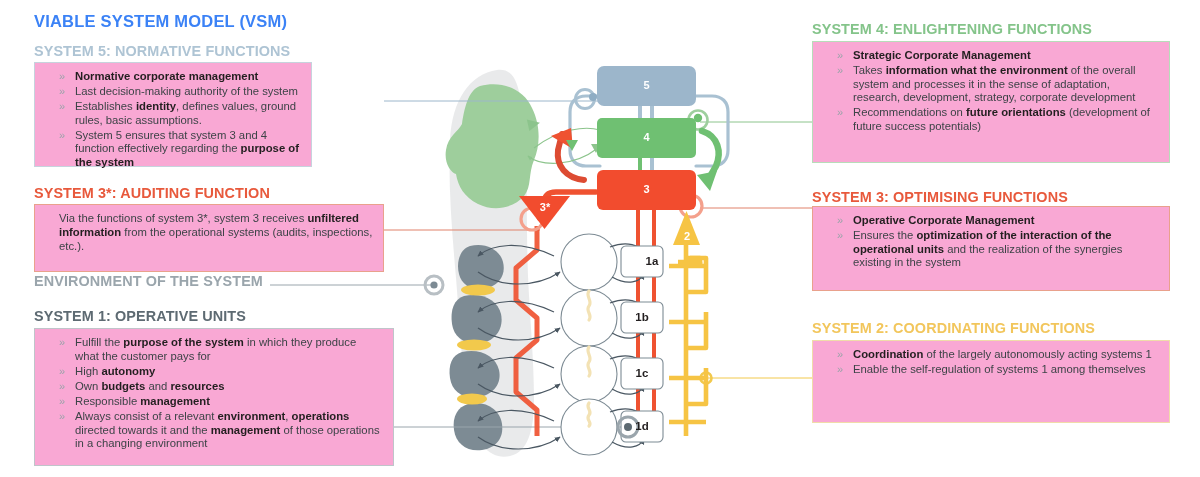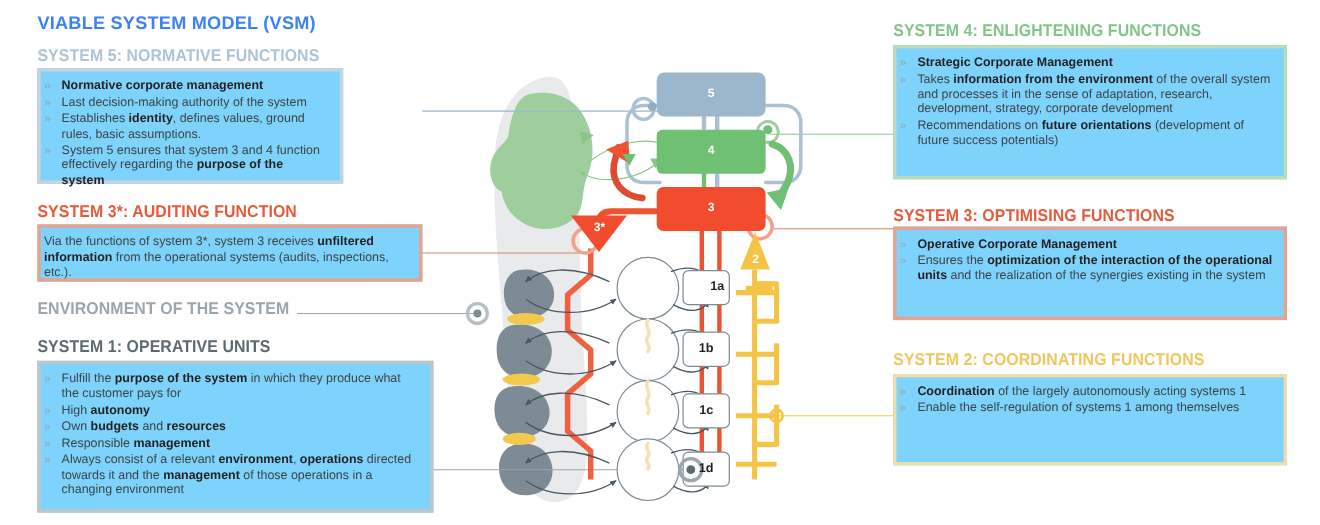--- a/index.html
+++ b/index.html
@@ -22,22 +22,22 @@
   .h-s5{color:#aec4d4;}
   .h-s3s{color:#e8593c;}
   .h-env{color:#9aa5ac;}
   .h-s1{color:#5d6a72;}
   .h-s4{color:#84c48a;}
   .h-s3{color:#e8593c;}
   .h-s2{color:#f2c65c;}
 
   
   .box{
-    background:#7dd3fc;border:3px solid #3b82f6;box-sizing:border-box;
-    padding:7px 10px 8px 3px;
+    background:#f9a8d4;border:1px solid #3b82f6;box-sizing:border-box;
+    padding:7px 10px 8px 24px;
   }
   .box.b-s5{border-color:#c6d3dd;}
   .box.b-s3s{border-color:#e9a18c;}
   .box.b-s1{border-color:#bfc5ca;}
   .box.b-s4{border-color:#b7ddb9;}
   .box.b-s3{border-color:#e9a18c;}
   .box.b-s2{border-color:#f0dca9;}
 
   ul.bul{margin:0;padding:0;list-style:none;}
   ul.bul li{
@@ -70,42 +70,42 @@
 <div class="abs box b-s5" style="left:34px;top:62px;width:278px;height:105px;">
   <ul class="bul">
       <li><b>Normative corporate management</b></li>
       <li>Last decision-making  authority of the system</li>
       <li>Establishes <b>identity</b>, defines values, ground rules, basic assumptions.</li>
       <li>System 5 ensures  that system 3 and 4 function effectively  regarding  the <b>purpose  of the system</b></li>
     </ul>
 </div>
 
 <div class="abs sec-head h-s3s" style="left:34px;top:184px;">SYSTEM 3*: AUDITING FUNCTION</div>
-<div class="abs box b-s3s" style="left:34px;top:204px;width:350px;height:52px;">
+<div class="abs box b-s3s" style="left:34px;top:204px;width:350px;height:68px;">
   <div class="plain">Via the functions of system 3*, system 3 receives <b>unfiltered information</b> from  the operational  systems (audits, inspections,  etc.).</div>
 </div>
 
 <div class="abs sec-head h-env" style="left:34px;top:272px;">ENVIRONMENT OF THE SYSTEM</div>
 
 <div class="abs sec-head h-s1" style="left:34px;top:307px;">SYSTEM 1: OPERATIVE UNITS</div>
 <div class="abs box b-s1" style="left:34px;top:328px;width:360px;height:138px;">
   <ul class="bul">
       <li>Fulfill the <b>purpose of the system</b>  in which they produce what the customer  pays for</li>
       <li>High <b>autonomy</b></li>
       <li>Own <b>budgets</b> and <b>resources</b></li>
       <li>Responsible  <b>management</b></li>
       <li>Always consist of a relevant  <b>environment</b>, <b>operations</b> directed  towards it and the <b>management</b> of those operations in a changing  environment</li>
     </ul>
 </div>
 
 <div class="abs sec-head h-s4" style="left:812px;top:20px;">SYSTEM 4: ENLIGHTENING  FUNCTIONS</div>
 <div class="abs box b-s4" style="left:812px;top:41px;width:358px;height:122px;">
   <ul class="bul">
       <li><b>Strategic Corporate Management</b></li>
-      <li>Takes <b>information from the environment</b> of the overall  system and processes  it in the sense  of adaptation, research,  development, strategy, corporate development</li>
+      <li>Takes <b>information what the environment</b> of the overall  system and processes  it in the sense  of adaptation, research,  development, strategy, corporate development</li>
       <li>Recommendations  on <b>future orientations</b> (development of future success  potentials)</li>
     </ul>
 </div>
 
 <div class="abs sec-head h-s3" style="left:812px;top:188px;">SYSTEM 3: OPTIMISING FUNCTIONS</div>
 <div class="abs box b-s3" style="left:812px;top:206px;width:358px;height:85px;">
   <ul class="bul">
       <li><b>Operative Corporate Management</b></li>
       <li>Ensures  the <b>optimization of the interaction of the operational units</b> and the realization  of the synergies existing in the system</li>
     </ul>

